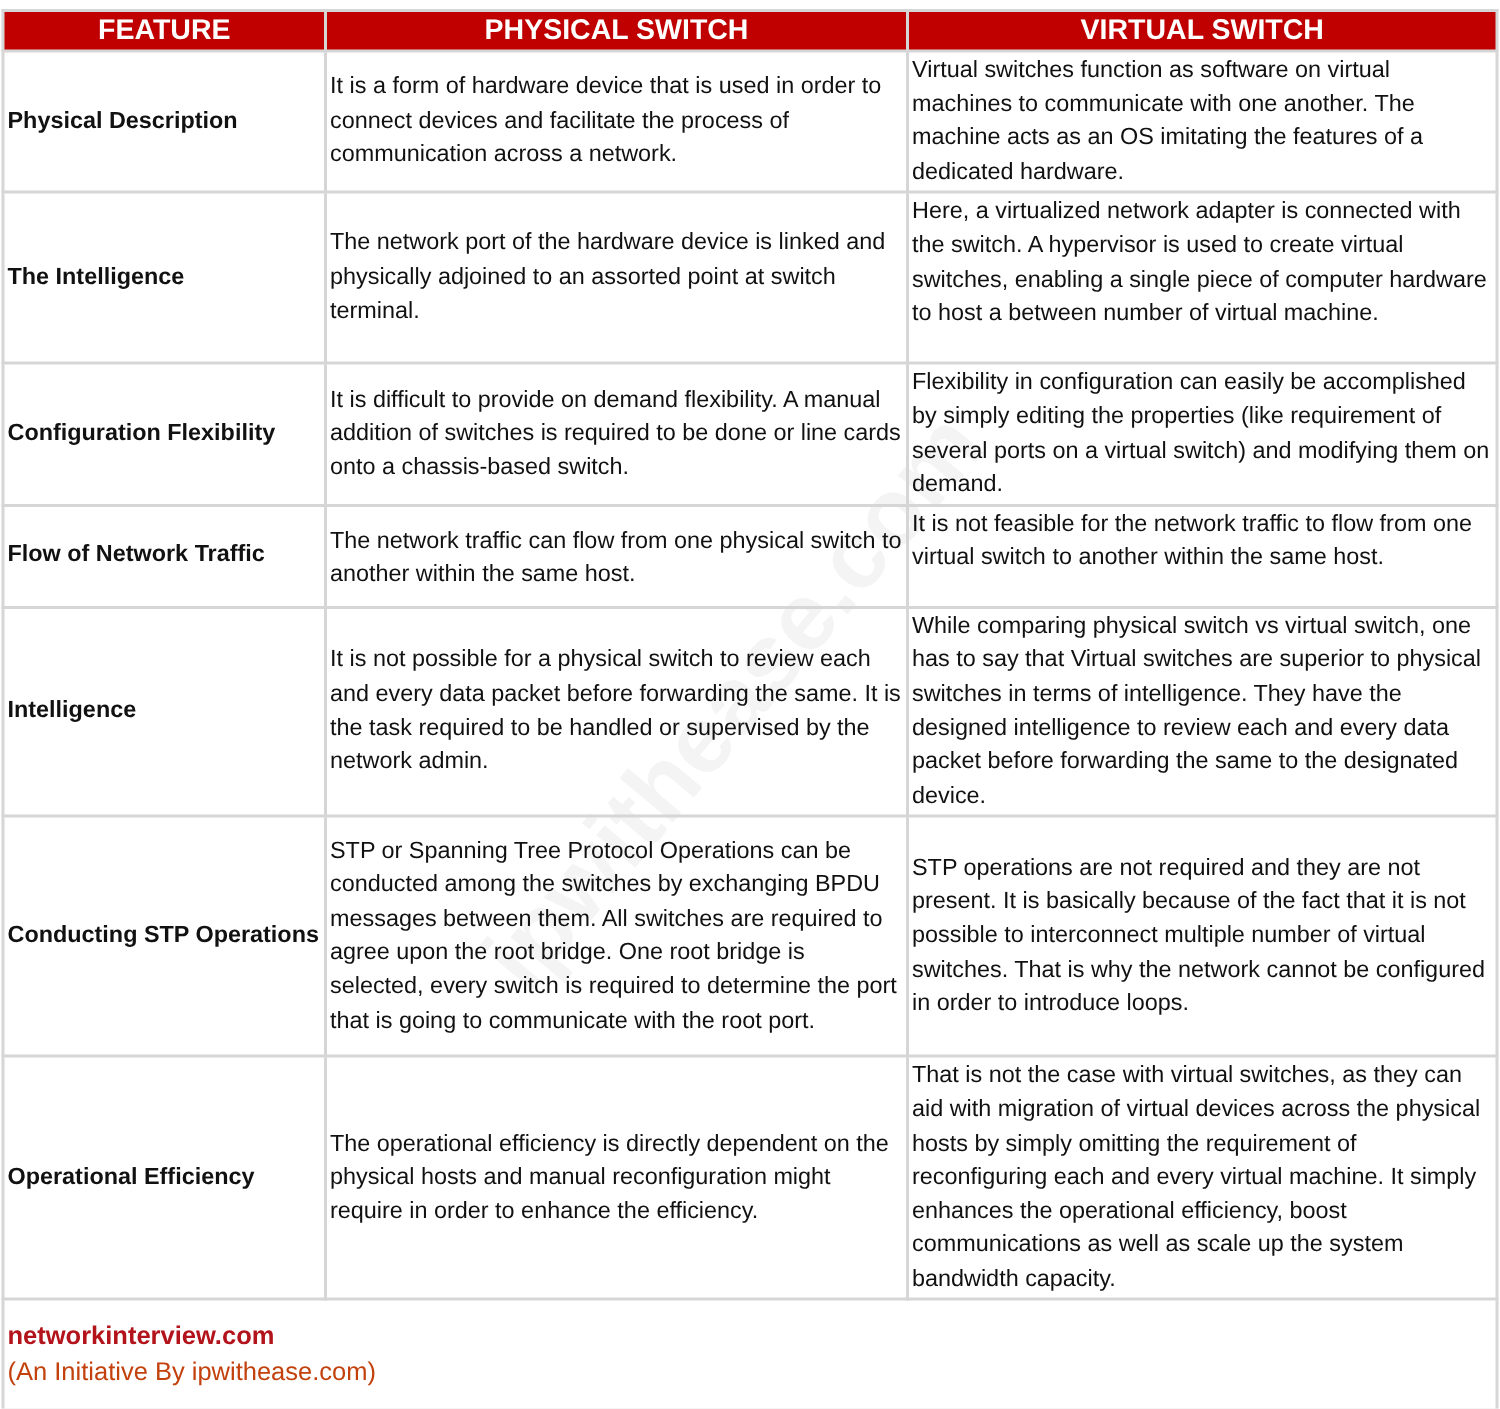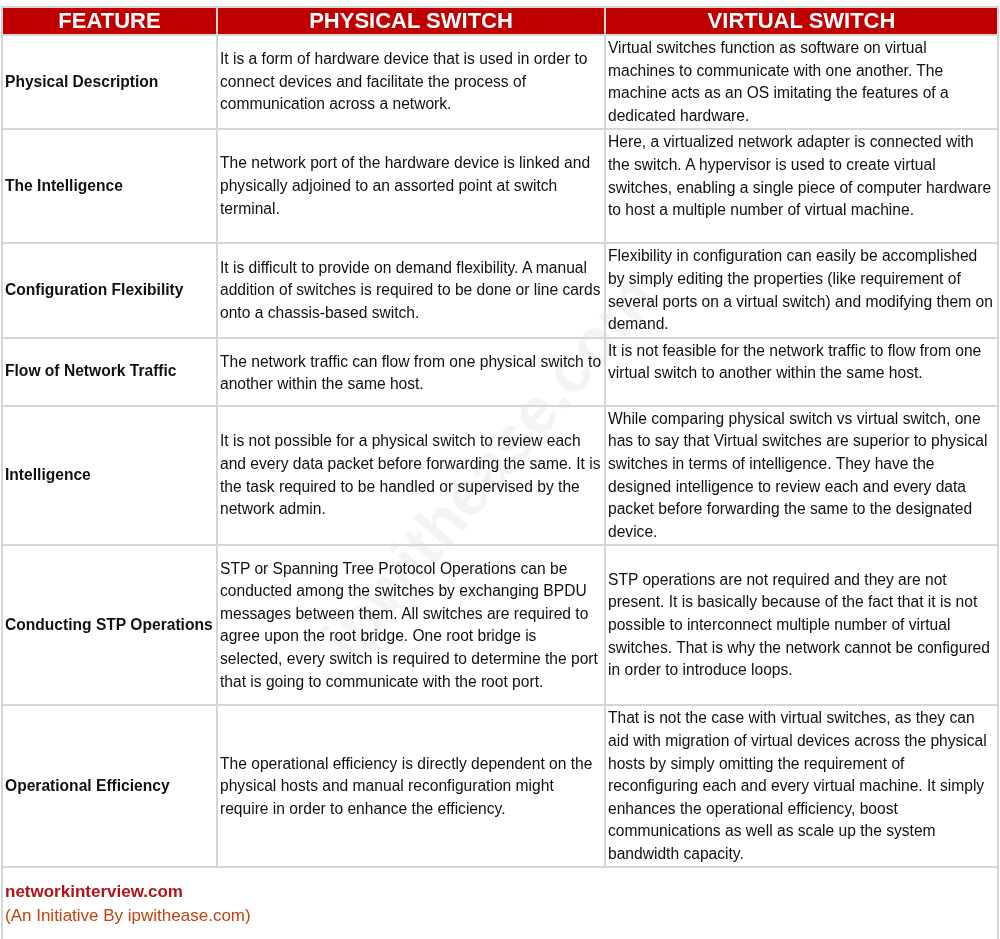--- a/index.html
+++ b/index.html
@@ -3,21 +3,21 @@
 <meta charset="utf-8">
 <style>
   html, body { margin: 0; padding: 0; background: #ffffff; }
   body { width: 1000px; height: 939px; position: relative; overflow: hidden;
          font-family: "Liberation Sans", sans-serif; color: #111; }
   table.cmp { position: absolute; left: 1px; top: 6px; width: 996px;
               border-collapse: collapse; table-layout: fixed; }
   table.cmp th, table.cmp td { border: 2px solid #d6d6d6; }
   col.c1 { width: 215px; } col.c2 { width: 388px; } col.c3 { width: 393px; }
   thead th { background: #c00000; color: #ffffff; font-weight: bold;
-             font-size: 22px; height: 25px; padding: 0; text-align: center;
+             font-size: 19px; height: 25px; padding: 0; text-align: center;
              border-color: #e8b0b0; }
   td { font-size: 15.6px; line-height: 22.6px; padding: 1px 2px 1px 2px;
        vertical-align: middle; }
   td.feat { font-weight: bold; font-size: 15.6px; margin-left: 24px; }
   td.virt { vertical-align: top; border-radius: 20px; }
   tr.r0 { height: 92px; } tr.r1 { height: 114px; } tr.r2 { height: 94px; }
   tr.r3 { height: 68px; } tr.r4 { height: 138px; } tr.r5 { height: 160px; }
   tr.r6 { height: 160px; }
   tr.r3 td.phys { vertical-align: top; padding-top: 12px; }
   tr.r5 td.virt { vertical-align: middle; }
@@ -48,21 +48,21 @@
   </thead>
   <tbody>
     <tr class="r0">
       <td class="feat">Physical Description</td>
       <td class="phys">It is a form of hardware device that is used in order to connect devices and facilitate the process of communication across a network.</td>
       <td class="virt">Virtual switches function as software on virtual machines to communicate with one another. The machine acts as an OS imitating the features of a dedicated hardware.</td>
     </tr>
     <tr class="r1">
       <td class="feat">The Intelligence</td>
       <td class="phys">The network port of the hardware device is linked and physically adjoined to an assorted point at switch terminal.</td>
-      <td class="virt">Here, a virtualized network adapter is connected with the switch. A hypervisor is used to create virtual switches, enabling a single piece of computer hardware to host a multiple number of virtual machine.</td>
+      <td class="virt">Here, a virtualized network adapter is connected with the switch. A hypervisor is used to create virtual switches, enabling a single piece of computer hardware to host a between number of virtual machine.</td>
     </tr>
     <tr class="r2">
       <td class="feat">Configuration Flexibility</td>
       <td class="phys">It is difficult to provide on demand flexibility. A manual addition of switches is required to be done or line cards onto a chassis-based switch.</td>
       <td class="virt">Flexibility in configuration can easily be accomplished by simply editing the properties (like requirement of several ports on a virtual switch) and modifying them on demand.</td>
     </tr>
     <tr class="r3">
       <td class="feat">Flow of Network Traffic</td>
       <td class="phys">The network traffic can flow from one physical switch to another within the same host.</td>
       <td class="virt">It is not feasible for the network traffic to flow from one virtual switch to another within the same host.</td>

